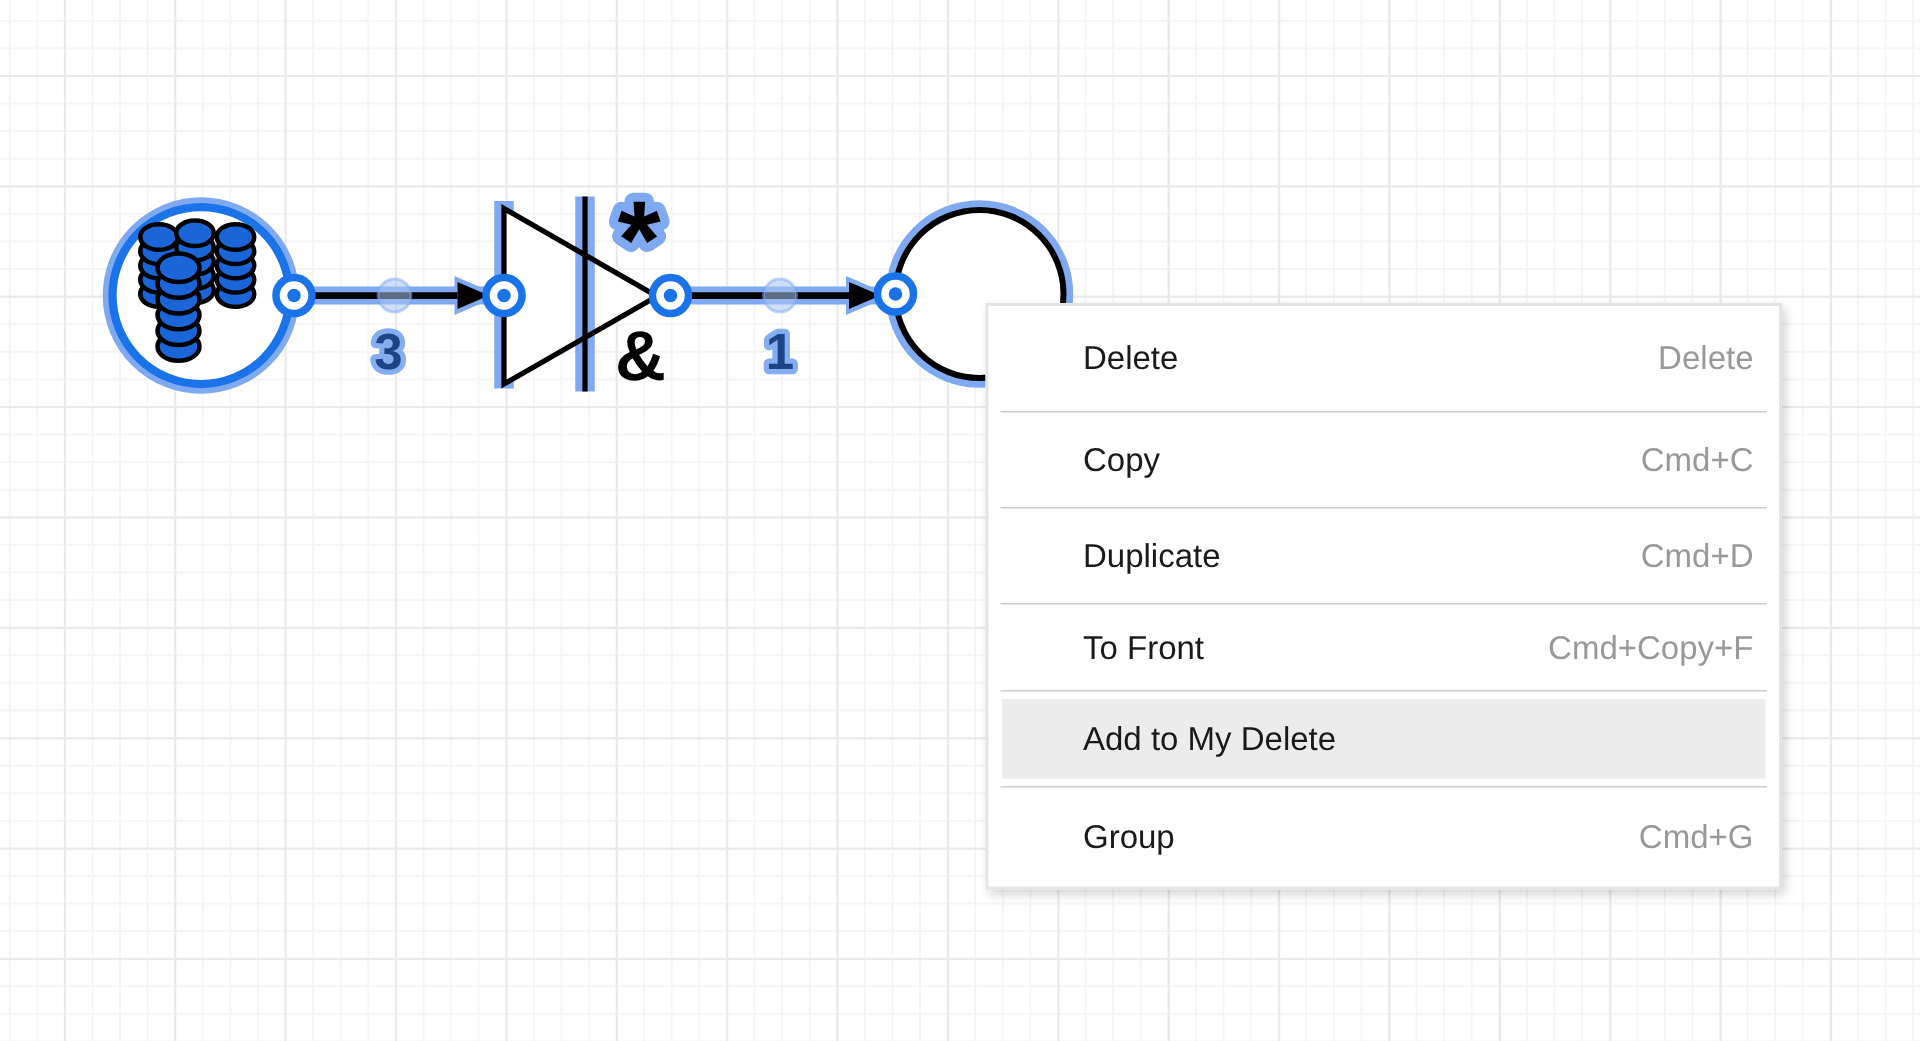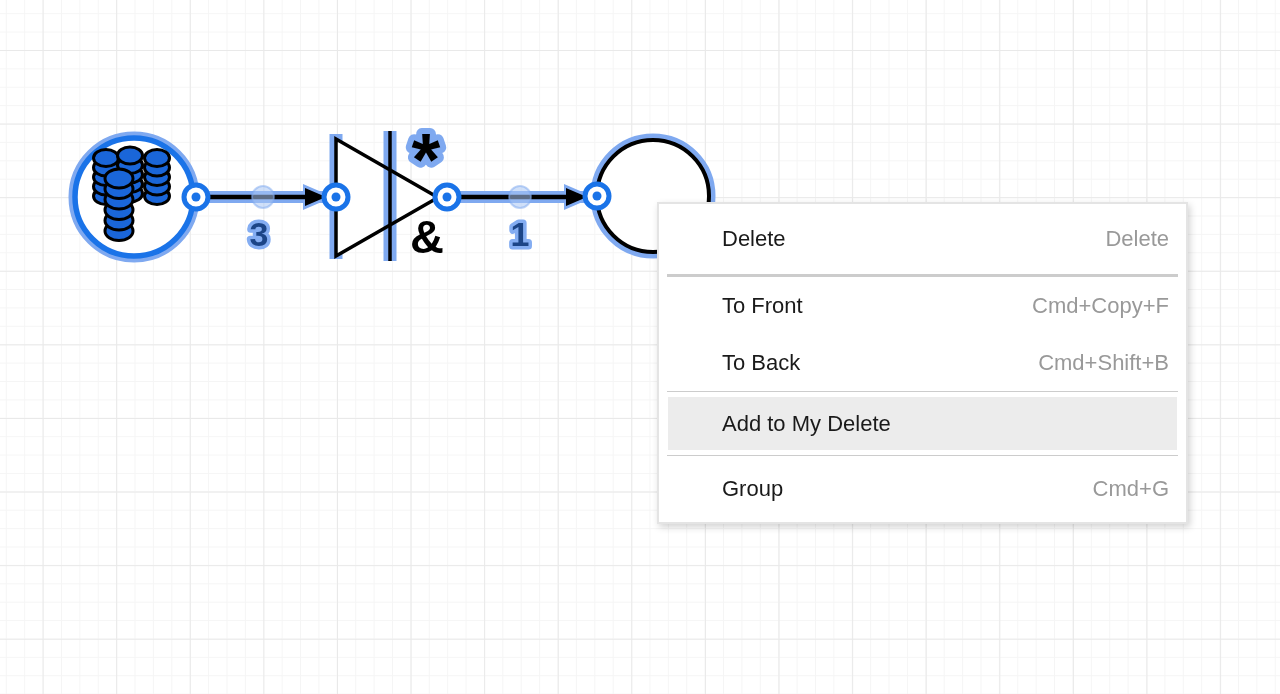--- a/index.html
+++ b/index.html
@@ -153,33 +153,37 @@
 
   
   <div class="context-menu">
 
     <div class="menu-item mi-first">
       <span class="mi-label">Delete</span>
       <span class="mi-shortcut">Delete</span>
     </div>
     <div class="menu-sep"></div>
 
+    <div class="menu-item">
+      <span class="mi-label">Copy</span>
+      <span class="mi-shortcut">Cmd+C</span>
+    </div>
     <div class="menu-sep"></div>
 
+    <div class="menu-item">
+      <span class="mi-label">Duplicate</span>
+      <span class="mi-shortcut">Cmd+D</span>
+    </div>
     <div class="menu-sep"></div>
 
     <div class="menu-item mi-short">
       <span class="mi-label">To Front</span>
       <span class="mi-shortcut">Cmd+Copy+F</span>
     </div>
 
-    <div class="menu-item mi-short">
-      <span class="mi-label">To Back</span>
-      <span class="mi-shortcut">Cmd+Shift+B</span>
-    </div>
     <div class="menu-sep"></div>
 
     <div class="menu-item highlighted">
       <span class="mi-label">Add to My Delete</span>
       <span class="mi-shortcut"></span>
     </div>
     <div class="menu-sep"></div>
 
     <div class="menu-item mi-last">
       <span class="mi-label">Group</span>

